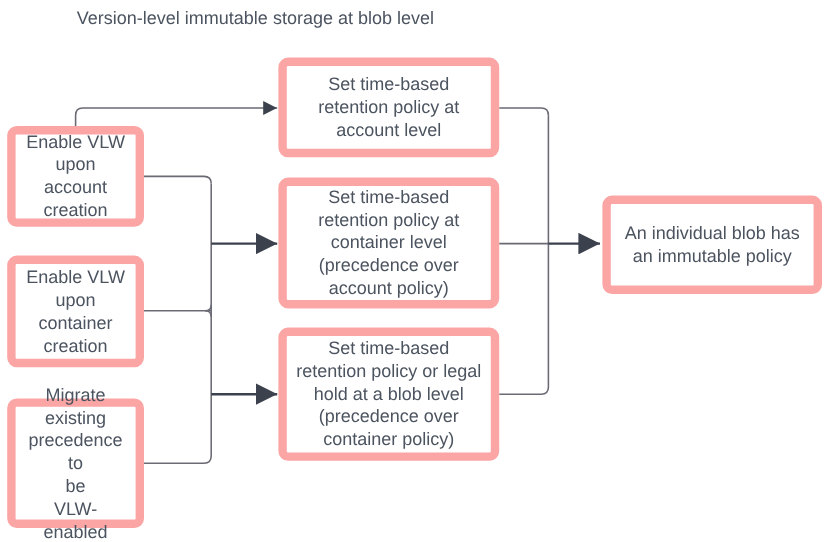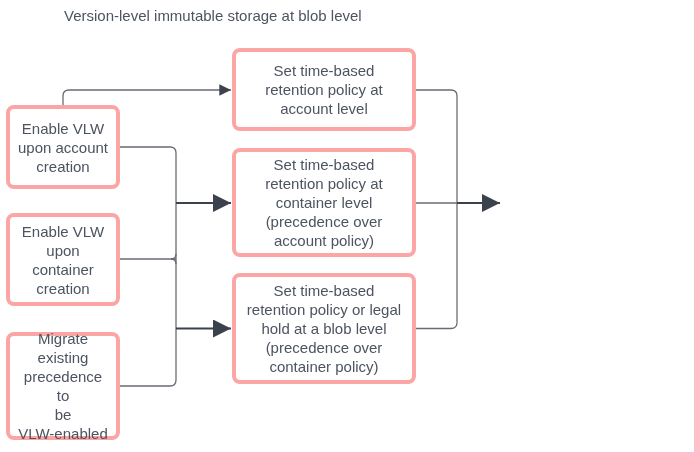--- a/index.html
+++ b/index.html
@@ -32,21 +32,21 @@
   }
   .edges path.a {
     fill: none;
     stroke: #3b414d;
     stroke-width: 2;
   }
   .node {
     position: absolute;
     box-sizing: border-box;
     background: #ffffff;
-    border: 4px solid #fca5a5;
+    border: 7px solid #fca5a5;
     border-radius: 8px;
     display: flex;
     align-items: center;
     justify-content: center;
     text-align: center;
     padding: 2px 6px;
     font-size: 15px;
     line-height: 19px;
     color: #4c5460;
   }
@@ -131,14 +131,18 @@
   </div>
 
   <div class="node" id="n-retention-blob-level">
     <span class="label">Set time-based
 retention policy or legal
 hold at a blob level
 (precedence over
 container policy)</span>
   </div>
 
+  <div class="node" id="n-individual-blob">
+    <span class="label">An individual blob has
+an immutable policy</span>
+  </div>
 
 </div>
 
 </body></html>

